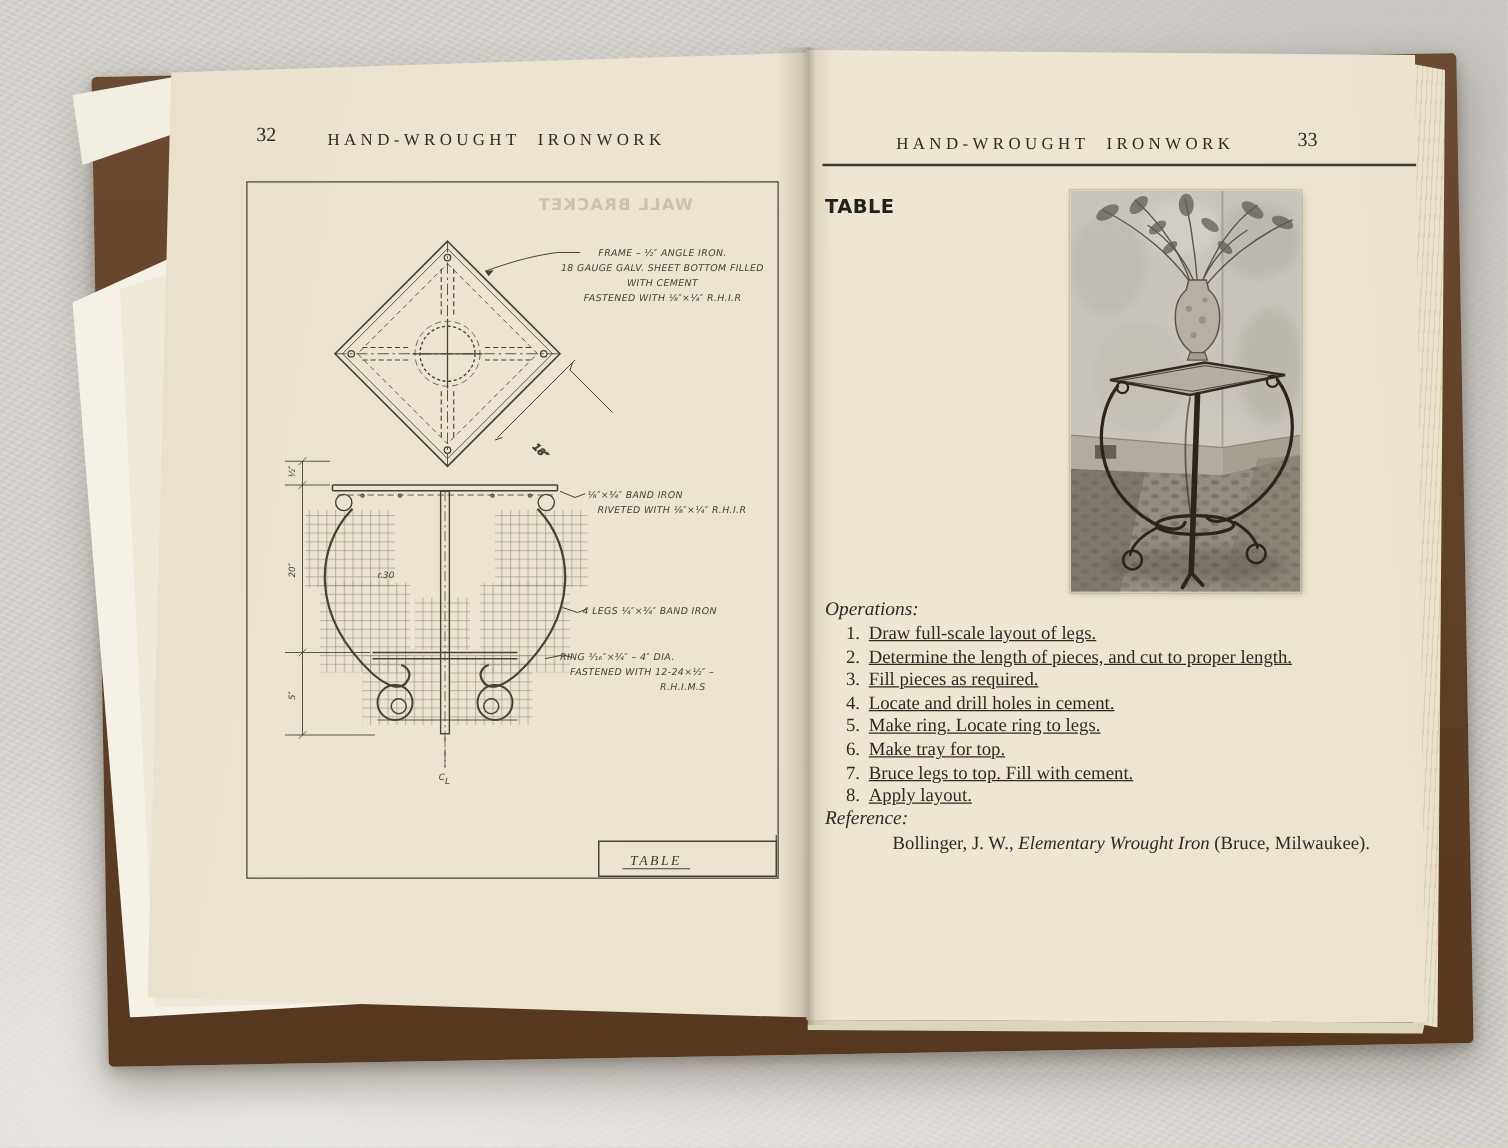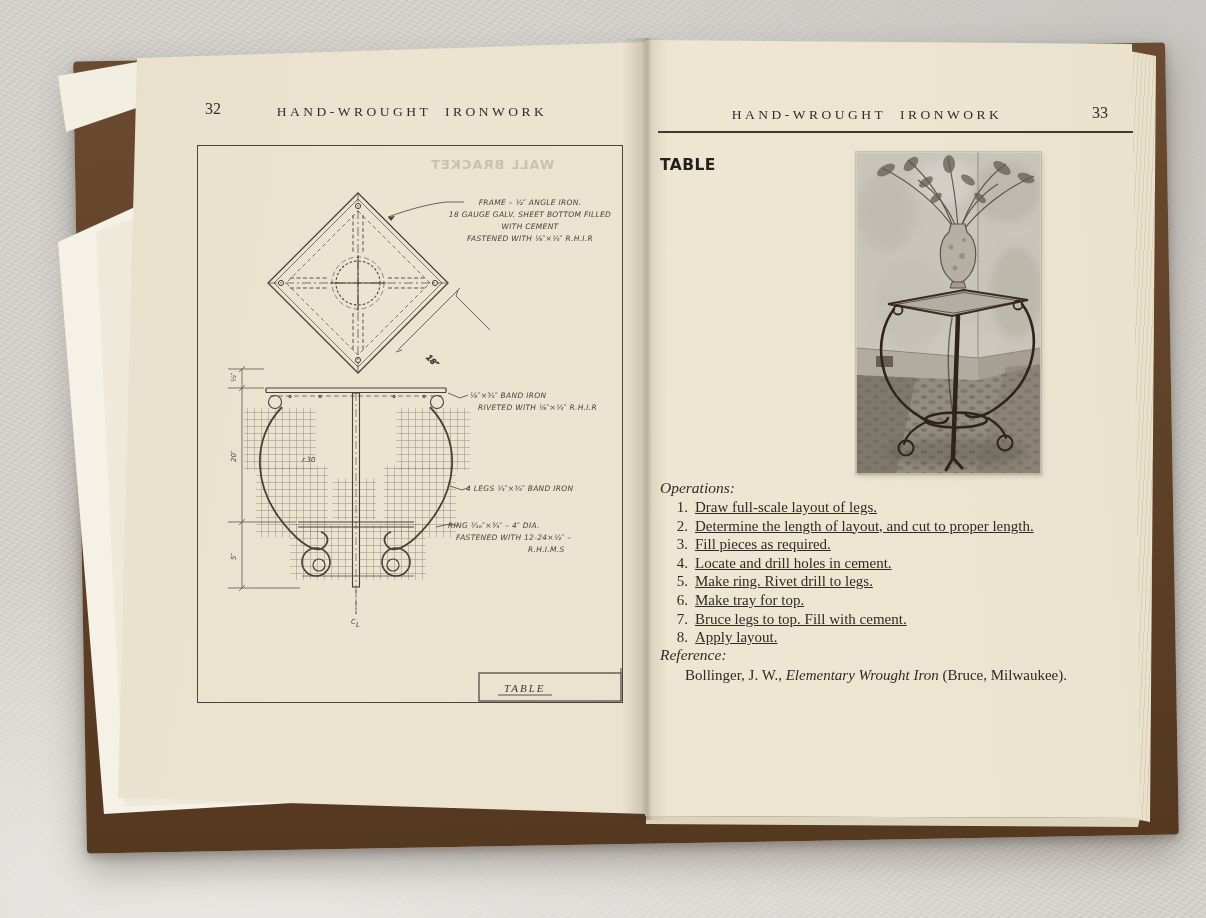--- a/index.html
+++ b/index.html
@@ -30,21 +30,21 @@
       background:linear-gradient(265deg,#e9e1cc,#eee6d3 35%,#ece4d0 80%,#e3dac4 99%);
       clip-path:polygon(645px 40px,1132px 44px,1140px 818px,645px 816px);}
   #stack-right{left:0;top:0;width:1206px;height:918px;
       background:repeating-linear-gradient(93deg,#e9e1cc 0 3px,#d9d0b6 3px 4px);
       clip-path:polygon(1124px 50px,1156px 56px,1150px 822px,1130px 818px);}
   #stack-bottom-right{left:0;top:0;width:1206px;height:918px;background:#ddd4be;
       clip-path:polygon(646px 816px,1140px 818px,1138px 827px,646px 824px);}
   #gutter{left:622px;top:38px;width:46px;height:782px;pointer-events:none;
       background:linear-gradient(90deg,transparent,rgba(70,58,40,.16) 42%,rgba(70,58,40,.32) 54%,rgba(110,92,68,.12) 66%,transparent);}
   
-  .runhead{font-size:13.5px;letter-spacing:3.5px;word-spacing:7px;color:#2f2d28;text-align:center;white-space:nowrap;}
+  .runhead{font-size:13.5px;letter-spacing:3.5px;word-spacing:7px;color:#2f2d28;text-align:left;white-space:nowrap;}
   .pagenum{font-size:16px;color:#2f2d28;}
   .rule{background:#3c3933;height:1.5px;}
   .h-sans{font-family:"DejaVu Sans",sans-serif;font-weight:bold;font-size:15.5px;letter-spacing:.4px;color:#23211d;}
   .serif15{font-size:15px;line-height:18.6px;color:#2e2b26;}
   .ital{font-style:italic;}
   .ops-row{display:flex;}
   .ops-num{width:22px;text-align:right;flex:none;}
   .ops-txt{margin-left:7px;white-space:nowrap;text-decoration:underline;}
   #ghost-wall{transform:scaleX(-1);font-family:"DejaVu Sans",sans-serif;font-weight:bold;font-size:13px;
       letter-spacing:1px;color:rgba(125,115,88,.30);white-space:nowrap;}
@@ -189,21 +189,21 @@
         <text class="hand-sm" x="158" y="481">L</text>
 
         <text class="tbox" x="306" y="546">TABLE</text>
       </g>
     </svg>
   </div>
 </div>
 
 <div class="abs" id="page-right">
   <div class="abs runhead" style="left:717px;top:107px;width:300px;">HAND-WROUGHT IRONWORK</div>
-  <div class="abs pagenum" style="left:1092px;top:104px;">33</div>
+  <div class="abs pagenum" style="left:1038px;top:104px;">33</div>
   <div class="abs rule" style="left:658px;top:131px;width:482px;"></div>
 
   <div class="abs h-sans" style="left:660px;top:156px;">TABLE</div>
 
   <div class="abs" id="photo">
     <svg width="185" height="322" viewBox="0 0 185 322">
       <defs>
           <filter id="pb" x="-30%" y="-30%" width="160%" height="160%">
             <feGaussianBlur stdDeviation="4"></feGaussianBlur>
           </filter>
@@ -293,47 +293,47 @@
   </div>
 
   <div class="abs serif15 ital" style="left:660px;top:479px;font-size:15.5px;">Operations:</div>
   <div class="abs" style="left:666px;top:498px;">
     <div class="serif15 ops-row">
       <span class="ops-num">1.</span>
       <span class="ops-txt">Draw full-scale layout of legs.</span>
       </div>
     <div class="serif15 ops-row">
       <span class="ops-num">2.</span>
-      <span class="ops-txt">Determine the length of layout, and cut to proper length.</span>
+      <span class="ops-txt">Determine the length of pieces, and cut to proper length.</span>
       </div>
     <div class="serif15 ops-row">
       <span class="ops-num">3.</span>
       <span class="ops-txt">Fill pieces as required.</span>
       </div>
     <div class="serif15 ops-row">
       <span class="ops-num">4.</span>
       <span class="ops-txt">Locate and drill holes in cement.</span>
       </div>
     <div class="serif15 ops-row">
       <span class="ops-num">5.</span>
-      <span class="ops-txt">Make ring. Rivet drill to legs.</span>
+      <span class="ops-txt">Make ring. Locate ring to legs.</span>
       </div>
     <div class="serif15 ops-row">
       <span class="ops-num">6.</span>
       <span class="ops-txt">Make tray for top.</span>
       </div>
     <div class="serif15 ops-row">
       <span class="ops-num">7.</span>
       <span class="ops-txt">Bruce legs to top. Fill with cement.</span>
       </div>
     <div class="serif15 ops-row">
       <span class="ops-num">8.</span>
       <span class="ops-txt">Apply layout.</span>
       </div>
   </div>
 
   <div class="abs serif15 ital" style="left:660px;top:646px;font-size:15.5px;">Reference:</div>
-  <div class="abs serif15" style="left:685px;top:666px;white-space:nowrap;">
+  <div class="abs serif15" style="left:714px;top:666px;white-space:nowrap;">
     <span>Bollinger, J. W., </span><span class="ital">Elementary Wrought Iron</span><span> (Bruce, Milwaukee).</span>
   </div>
 </div>
 
 <div class="abs" id="gutter"></div>
 
 </body></html>

